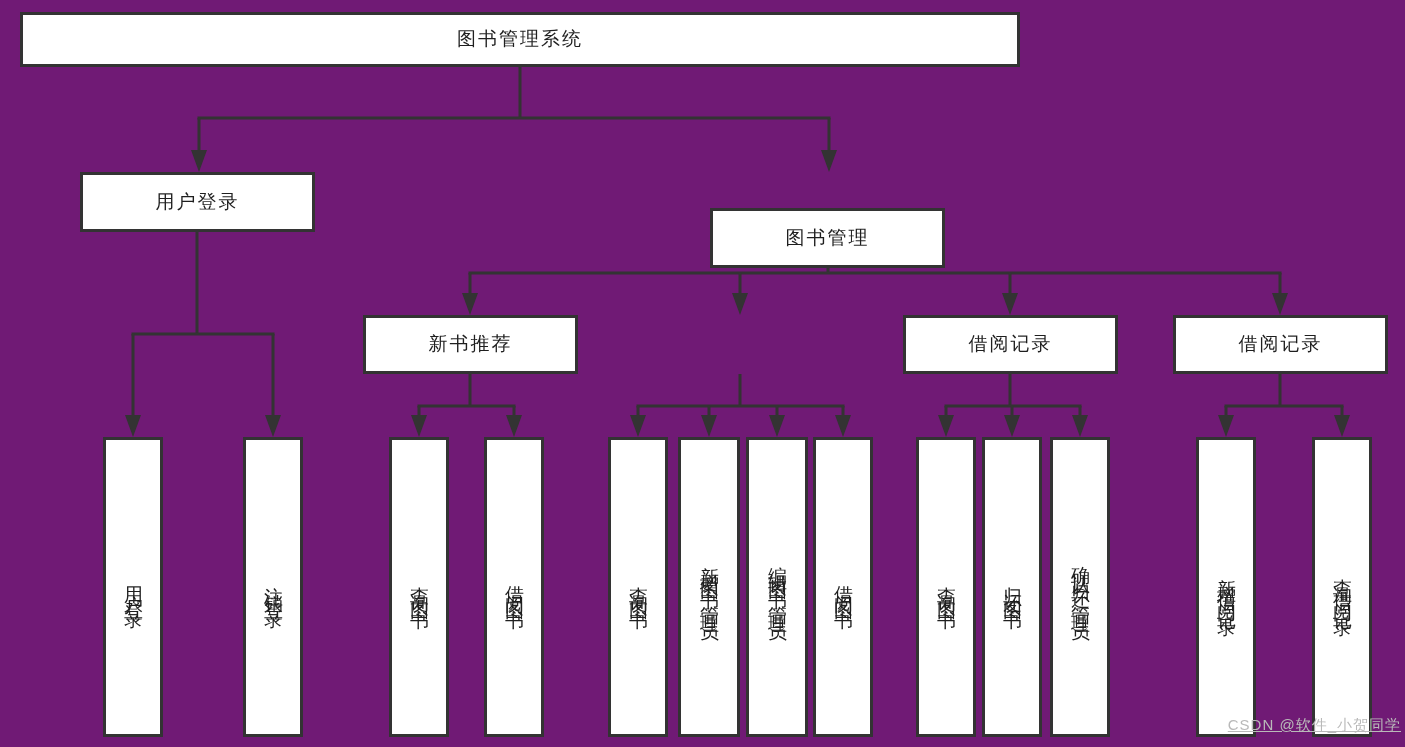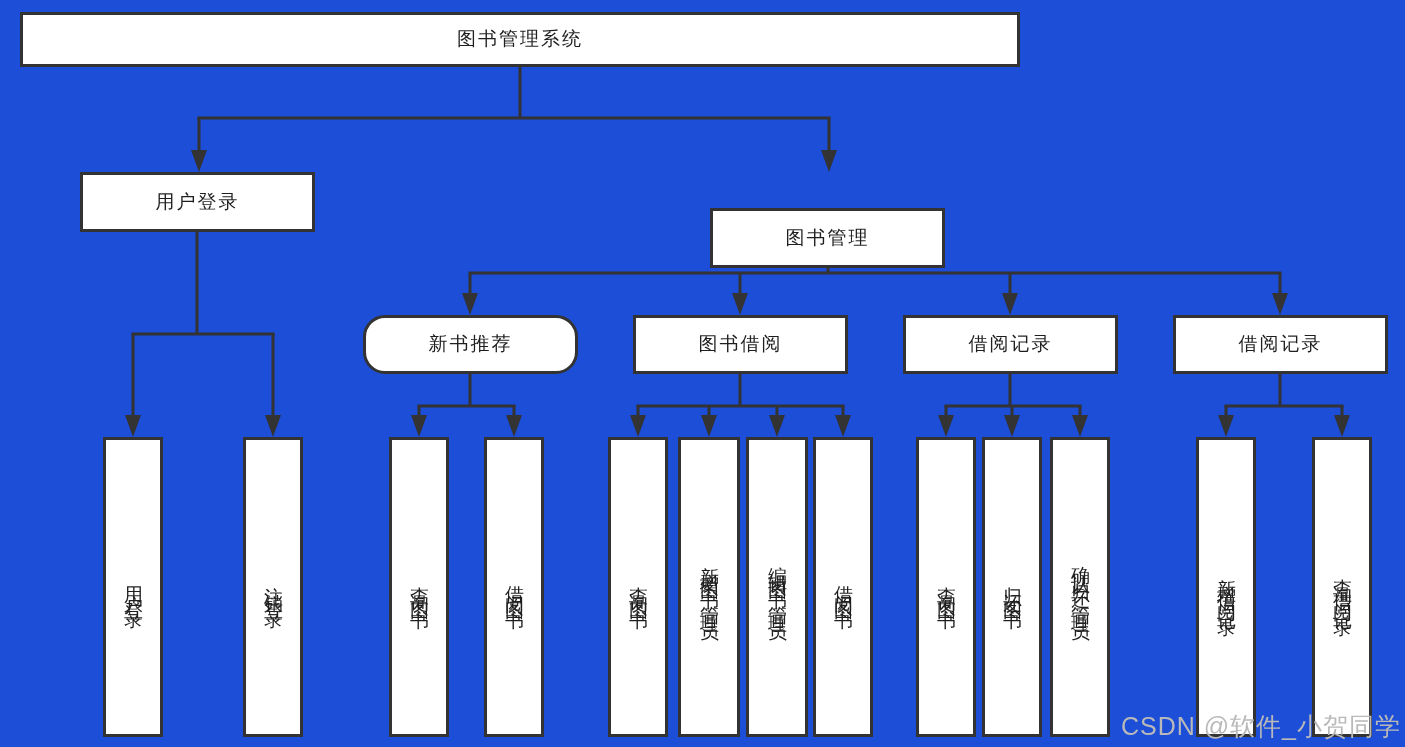--- a/index.html
+++ b/index.html
@@ -1,21 +1,21 @@
 <!DOCTYPE html>
 <html><head>
 <meta charset="utf-8">
 <style>
   html, body { margin: 0; padding: 0; background: #ffffff; }
   body { font-family: "Liberation Sans", "DejaVu Sans", sans-serif; }
   #stage {
     position: relative;
     width: 1405px;
     height: 747px;
-    background: #1d4ed8;
+    background: #701a75;
     overflow: hidden;
   }
   #connectors {
     position: absolute;
     left: 0; top: 0;
     width: 1405px; height: 747px;
     pointer-events: none;
   }
   .node {
     position: absolute;
@@ -34,26 +34,27 @@
   .node.leaf {
     writing-mode: vertical-rl;
     text-orientation: mixed;
     letter-spacing: 8px;
     font-size: 19px;
     padding: 8px 0;
   }
   .watermark {
     position: absolute;
     right: 4px;
-    bottom: 4px;
-    font-size: 25px;
+    bottom: 12px;
+    font-size: 15px;
     color: #b9b9b9;
     letter-spacing: 1px;
     z-index: 5;
     white-space: nowrap;
+    text-decoration: underline;
   }
 </style>
 </head>
 <body>
 
 <div id="stage">
 
   <svg id="connectors" viewBox="0 0 1405 747" xmlns="http://www.w3.org/2000/svg">
     <g stroke="#333333" stroke-width="3" fill="none">
 
@@ -121,22 +122,21 @@
       <polygon points="1218,415 1234,415 1226,437"></polygon>
       <polygon points="1334,415 1350,415 1342,437"></polygon>
     </g>
   </svg>
 
   <div class="node" style="left:20px; top:12px; width:1000px; height:55px;">图书管理系统</div>
 
   <div class="node" style="left:80px; top:172px; width:235px; height:60px;">用户登录</div>
   <div class="node" style="left:710px; top:172px; width:235px; height:60px;margin-top:36px;">图书管理</div>
 
-  <div class="node" style="left:363px; top:315px; width:215px; height:59px;border-radius:22px;">新书推荐</div>
-  <div class="node" style="left:633px; top:315px; width:215px; height:59px;">图书借阅</div>
+  <div class="node" style="left:363px; top:315px; width:215px; height:59px;">新书推荐</div>
   <div class="node" style="left:903px; top:315px; width:215px; height:59px;">借阅记录</div>
   <div class="node" style="left:1173px; top:315px; width:215px; height:59px;">借阅记录</div>
 
   <div class="node leaf" style="left:103px; top:437px; width:60px; height:300px;">用户登录</div>
   <div class="node leaf" style="left:243px; top:437px; width:60px; height:300px;">注销登录</div>
 
   <div class="node leaf" style="left:389px; top:437px; width:60px; height:300px;">查询图书</div>
   <div class="node leaf" style="left:484px; top:437px; width:60px; height:300px;">借阅图书</div>
 
   <div class="node leaf" style="left:608px; top:437px; width:60px; height:300px;">查询图书</div>

